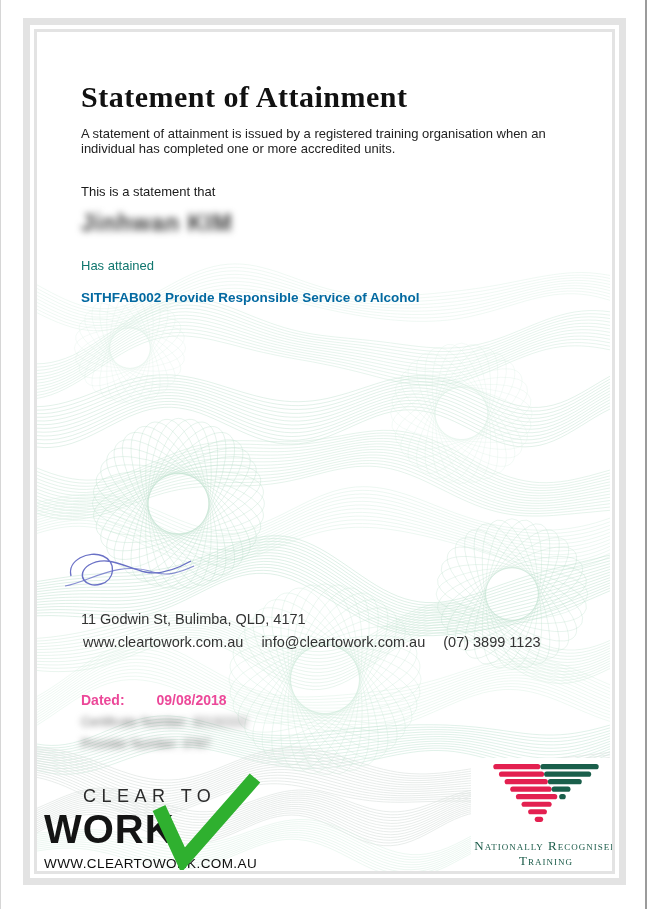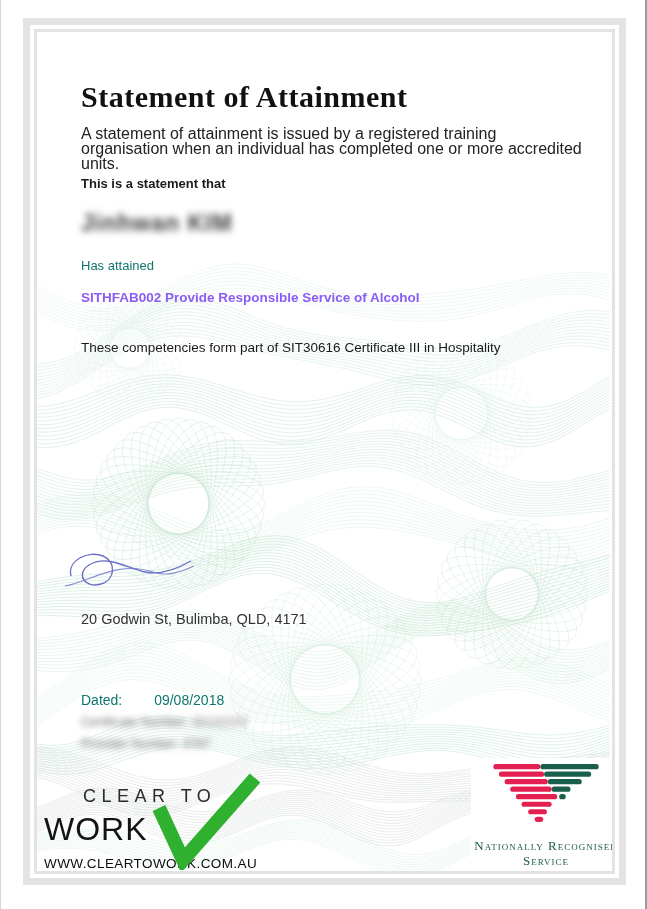--- a/index.html
+++ b/index.html
@@ -8,42 +8,42 @@
           border-left:1px solid #d6d6d6;border-right:2px solid #9b9b9b;box-sizing:border-box;}
   .frame-outer{position:absolute;left:22px;top:18px;width:603px;height:867px;
                border:7px solid #e3e3e3;box-sizing:border-box;background:#fff;}
   .frame-inner{position:absolute;left:4px;top:4px;right:4px;bottom:4px;
                border:3px solid #e3e3e3;box-sizing:border-box;background:#fff;overflow:hidden;}
   .pattern{position:absolute;left:0;top:0;width:100%;height:100%;pointer-events:none;}
   .content{position:absolute;left:0;top:0;width:100%;height:100%;}
 
   .title{position:absolute;left:44px;top:48px;font-family:"Liberation Serif",serif;
          font-weight:700;font-size:30px;color:#111;letter-spacing:.5px;}
-  .subtitle{position:absolute;left:44px;top:94px;width:505px;font-size:16px;line-height:15px;color:#222;}
-  .intro{position:absolute;left:44px;top:144px;font-size:13px;color:#1a1a1a;font-weight:bold;}
+  .subtitle{position:absolute;left:44px;top:94px;width:505px;font-size:13px;line-height:15px;color:#222;}
+  .intro{position:absolute;left:44px;top:152px;font-size:13px;color:#1a1a1a;}
   .recipient{position:absolute;left:44px;top:178px;font-size:23px;font-weight:600;color:#3c3c3c;
              filter:blur(3.6px);letter-spacing:1px;}
   .attained{position:absolute;left:44px;top:226px;font-size:13px;color:#0f766e;}
-  .unit{position:absolute;left:44px;top:258px;font-size:13.5px;font-weight:700;color:#8b5cf6;}
+  .unit{position:absolute;left:44px;top:258px;font-size:13.5px;font-weight:700;color:#0369a1;}
   .pathway{position:absolute;left:44px;top:308px;font-size:13.5px;color:#1a1a1a;}
 
   .signature{position:absolute;left:24px;top:512px;}
   .signatory{position:absolute;left:44px;top:556px;font-size:15px;color:#333;}
   .address{position:absolute;left:44px;top:579px;font-size:14.5px;color:#333;}
   .contact{position:absolute;left:46px;top:602px;font-size:14.5px;color:#333;}
   .contact span{margin-right:14px;}
 
-  .dated-row{position:absolute;left:44px;top:660px;font-size:14px;color:#0f766e;}
+  .dated-row{position:absolute;left:44px;top:660px;font-size:14px;color:#ec4899;font-weight:bold;}
   .dated-row .lbl{margin-right:28px;}
   .redline1{position:absolute;left:44px;top:683px;font-size:12.5px;color:#6e6e6e;filter:blur(3px);}
   .redline2{position:absolute;left:44px;top:705px;font-size:12.5px;color:#6e6e6e;filter:blur(3px);}
 
   .brand{position:absolute;left:7px;top:754px;color:#141414;}
   .brand-top{padding-left:39px;font-size:18px;letter-spacing:5.5px;color:#2b2b2b;}
-  .brand-main{font-size:32px;line-height:44px;font-weight:400;letter-spacing:1px;}
+  .brand-main{font-size:40px;line-height:44px;font-weight:700;letter-spacing:1px;}
   .brand-check{position:absolute;left:107px;top:-16px;}
   .brand-url{margin-top:5px;font-size:13.5px;letter-spacing:.4px;color:#0d0d0d;}
 
   .nrt{position:absolute;left:434px;top:726px;width:150px;height:116px;background:#fff;text-align:center;}
   .nrt-caption{font-family:"Liberation Serif",serif;font-variant:small-caps;color:#1b5b49;
                font-size:13px;line-height:15px;letter-spacing:1px;margin-top:6px;}
 </style>
 </head>
 <body>
 
@@ -287,28 +287,32 @@
         </svg>
 
       <div class="content">
 
         <div class="title">Statement of Attainment</div>
         <div class="subtitle">A statement of attainment is issued by a registered training organisation when an individual has completed one or more accredited units.</div>
         <div class="intro">This is a statement that</div>
         <div class="recipient">Jinhwan KIM</div>
         <div class="attained">Has attained</div>
         <div class="unit">SITHFAB002 Provide Responsible Service of Alcohol</div>
-        <div class="pathway">These competencies form part of SIT30616 Certificate III in Hospitality</div>
 
         <svg class="signature" width="136" height="54" viewBox="0 0 136 54">
           <path d="M10,32 C6,16 28,6 42,12 C56,18 54,36 40,40 C24,45 14,30 28,21 C46,10 66,24 84,28 C98,31 114,26 130,17" fill="none" stroke="#5a62c0" stroke-width="1.4" opacity="0.9"></path>
           <path d="M4,42 C28,38 56,16 92,28 C106,33 120,28 133,22" fill="none" stroke="#6a72c8" stroke-width="1.1" opacity="0.8"></path>
         </svg>
 
-        <div class="address">20 Godwin St, Bulimba, QLD, 4171</div>
+        <div class="address">11 Godwin St, Bulimba, QLD, 4171</div>
+        <div class="contact">
+          <span>www.cleartowork.com.au</span>
+          <span>info@cleartowork.com.au</span>
+          <span>(07) 3899 1123</span>
+        </div>
 
         <div class="dated-row">
           <span class="lbl">Dated:</span>
           <span>09/08/2018</span>
         </div>
         <div class="redline1">Certificate Number: 32132222</div>
         <div class="redline2">Provider Number: 3787</div>
 
         <div class="brand">
           <div class="brand-top">CLEAR TO</div>
@@ -334,20 +338,20 @@
             <g fill="#1a5f4b">
               <rect x="54" y="0" width="62" height="5.5" rx="2.7"></rect>
               <rect x="58" y="8" width="50" height="5.5" rx="2.7"></rect>
               <rect x="62" y="16" width="36" height="5.5" rx="2.7"></rect>
               <rect x="66" y="24" width="20" height="5.5" rx="2.7"></rect>
               <rect x="74" y="32" width="7" height="5.5" rx="2.7"></rect>
             </g>
           </svg>
           <div class="nrt-caption">
             <div>Nationally Recognised</div>
-            <div>Service</div>
+            <div>Training</div>
           </div>
         </div>
 
       </div>
     </div>
   </div>
 </div>
 
 </body></html>

